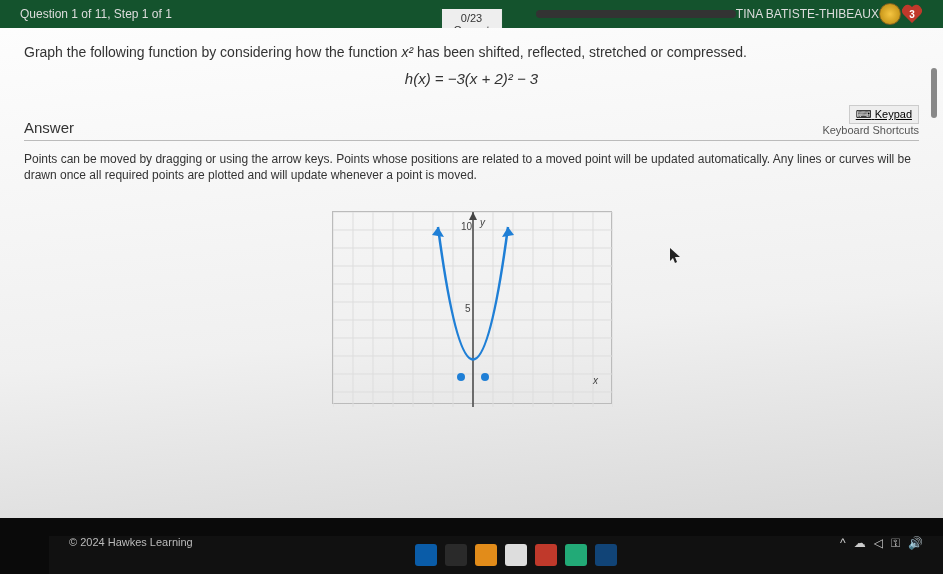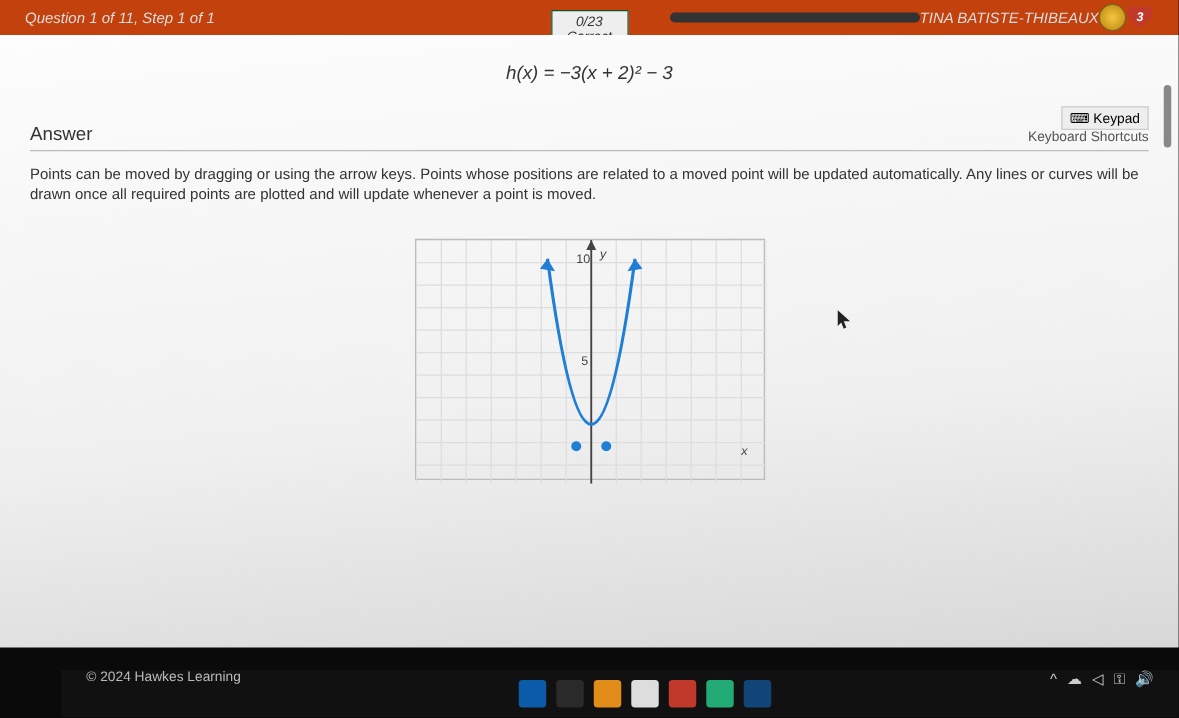--- a/index.html
+++ b/index.html
@@ -5,29 +5,28 @@
     * { box-sizing: border-box; margin: 0; padding: 0; }
     body {
       font-family: Arial, sans-serif;
       background: #0a0a0a;
       width: 943px;
       height: 574px;
       overflow: hidden;
       position: relative;
     }
     .header {
-      background: #c2410c;
+      background: #14532d;
       color: #ddd;
       padding: 4px 20px;
       display: flex;
       align-items: center;
       justify-content: space-between;
       font-size: 12px;
       height: 28px;
-      font-style: italic;
     }
     .header-left { font-size: 12px; }
     .header-center {
       background: #eee;
       color: #333;
       padding: 3px 12px;
       border: 1px solid #14532d;
       text-align: center;
       font-size: 11px;
       position: absolute;
@@ -87,20 +86,21 @@
       display:flex;
       justify-content:space-between;
       align-items:flex-end;
     }
     .keypad-zone { text-align: right; font-size: 11px; color:#555; }
     .keypad-btn {
       border:1px solid #ccc;
       padding:2px 6px;
       background:#eee;
       font-size:11px;
+      text-decoration:underline;
     }
     .instructions { font-size: 12px; margin: 10px 0 4px 0; color:#333; line-height:1.35; }
     .graph-zone {
       position: relative;
       width: 400px;
       height: 225px;
       margin: 4px auto 0 auto;
     }
     .zoom-btn {
       position:absolute;
@@ -172,20 +172,23 @@
     <div class="progress-bar"></div>
     <div>TINA BATISTE-THIBEAUX</div>
     <div class="badge-gold"></div>
     <div class="badge-heart">3</div>
   </div>
 </div>
 
 <div class="content">
   <div class="scroll-indicator"></div>
 
+  <div class="question-text">
+    <span>Graph the following function by considering how the function </span><i>x²</i><span> has been shifted, reflected, stretched or compressed.</span>
+  </div>
   <div class="equation">h(x) = −3(x + 2)² − 3</div>
 
   <div class="answer-header">
     <span>Answer</span>
     <div class="keypad-zone">
       <button class="keypad-btn">
         <span>⌨</span>
         <span>Keypad</span>
       </button>
       <div>Keyboard Shortcuts</div>

